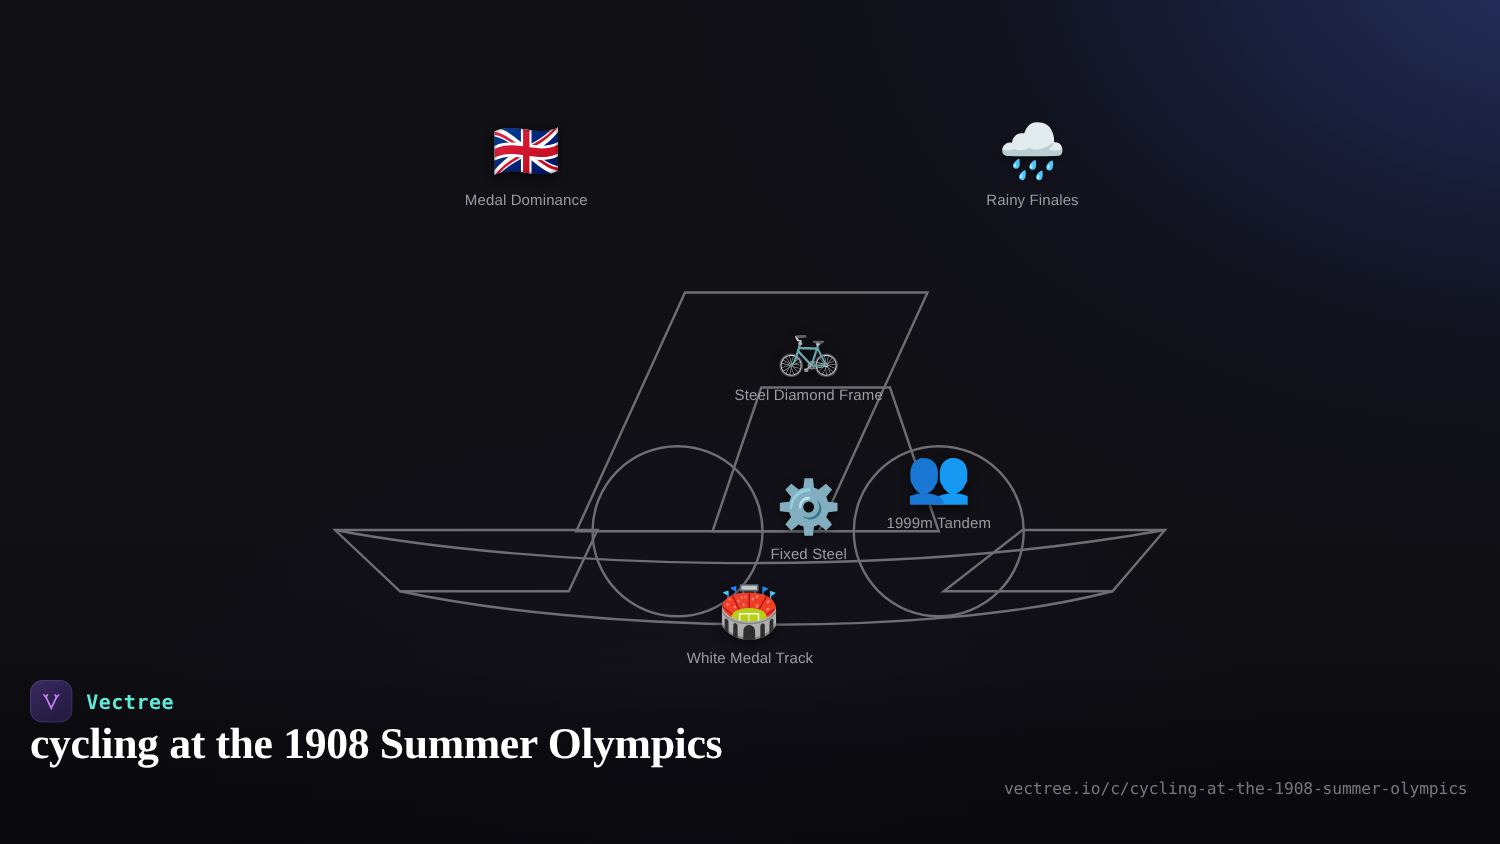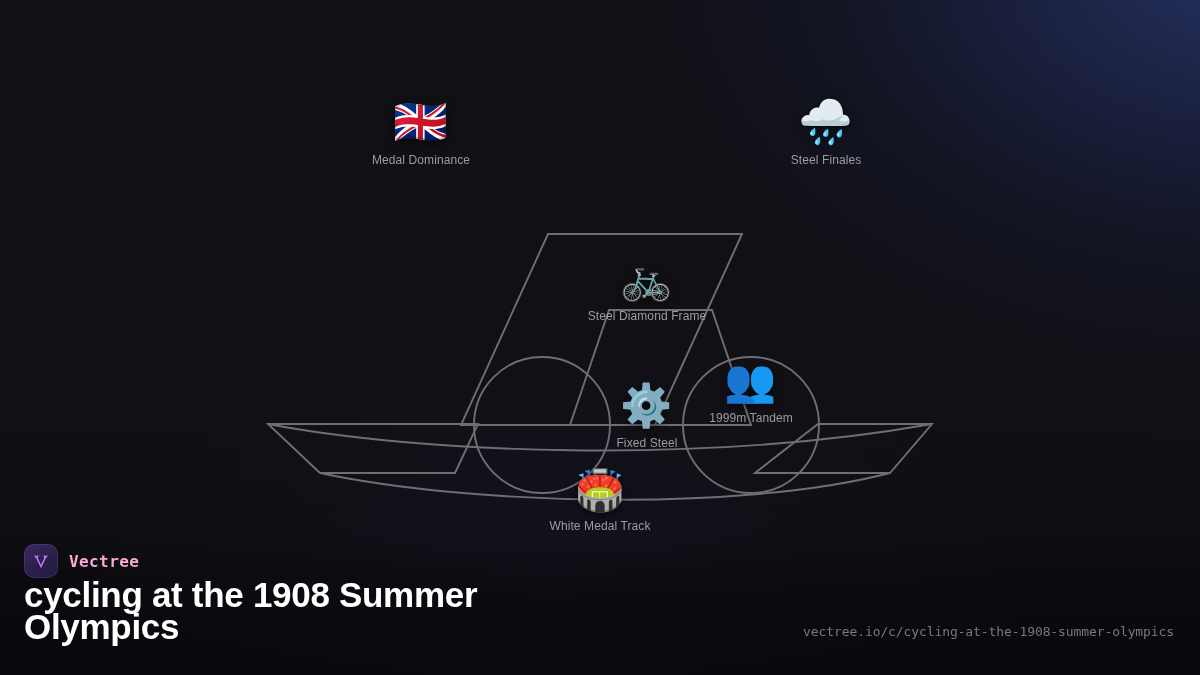--- a/index.html
+++ b/index.html
@@ -107,28 +107,28 @@
   #brand-mark {
     width:34px; height:34px; border-radius:10px;
     background:linear-gradient(145deg,#3b2a63 0%,#2a1f4a 55%,#221a3d 100%);
     display:flex; align-items:center; justify-content:center;
     box-shadow:0 0 0 1px rgba(160,120,230,0.18) inset;
     flex:0 0 auto;
   }
   #brand-name {
     font-family:"DejaVu Sans Mono", monospace;
     font-size:16px; font-weight:bold;
-    color:#f9a8d4;
+    color:#5eead4;
     letter-spacing:0.4px;
   }
 
   #page-title {
     position:absolute; left:24px; top:579px;
     width:600px;
-    font-family:Liberation Sans, sans-serif;
+    font-family:Liberation Serif, serif;
     font-size:35px;
     font-weight:bold;
     line-height:32px;
     color:#ffffff;
     letter-spacing:-0.3px;
   }
 
   #page-url {
     position:absolute; right:26px; top:624px;
     font-family:"DejaVu Sans Mono", monospace;
@@ -164,21 +164,21 @@
   <path class="stroke" d="M 320 473 C 470 505 740 512 890 473"></path>
 </svg>
 
 <div class="node sz-lg" id="node-medal">
   <span class="node-emoji">🇬🇧</span>
   <span class="node-label">Medal Dominance</span>
 </div>
 
 <div class="node sz-lg" id="node-rainy">
   <span class="node-emoji">🌧️</span>
-  <span class="node-label">Steel Finales</span>
+  <span class="node-label">Rainy Finales</span>
 </div>
 
 <div class="node sz-md" id="node-frame">
   <span class="node-emoji">🚲</span>
   <span class="node-label">Steel Diamond Frame</span>
 </div>
 
 <div class="node sz-md" id="node-tandem">
   <span class="node-emoji">👥</span>
   <span class="node-label">1999m Tandem</span>

